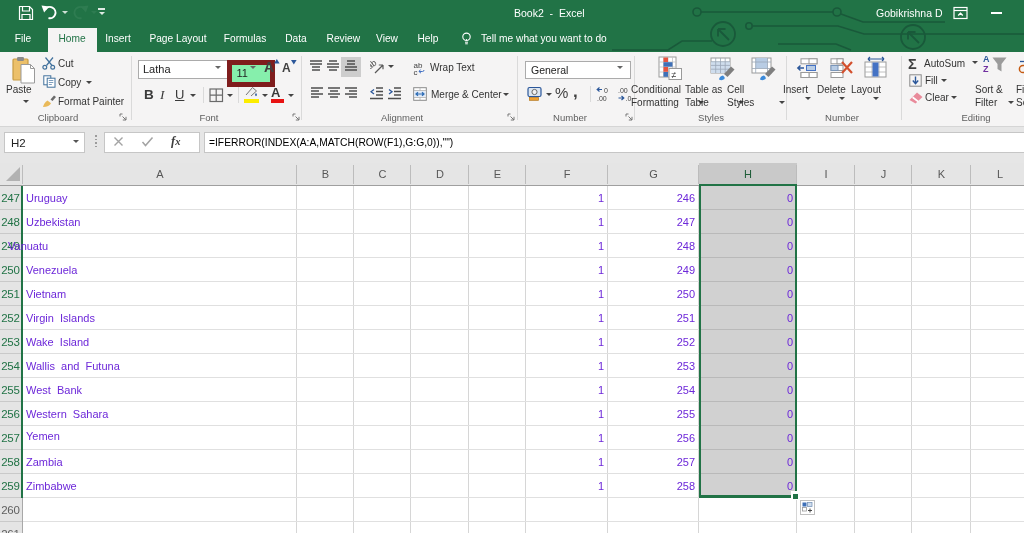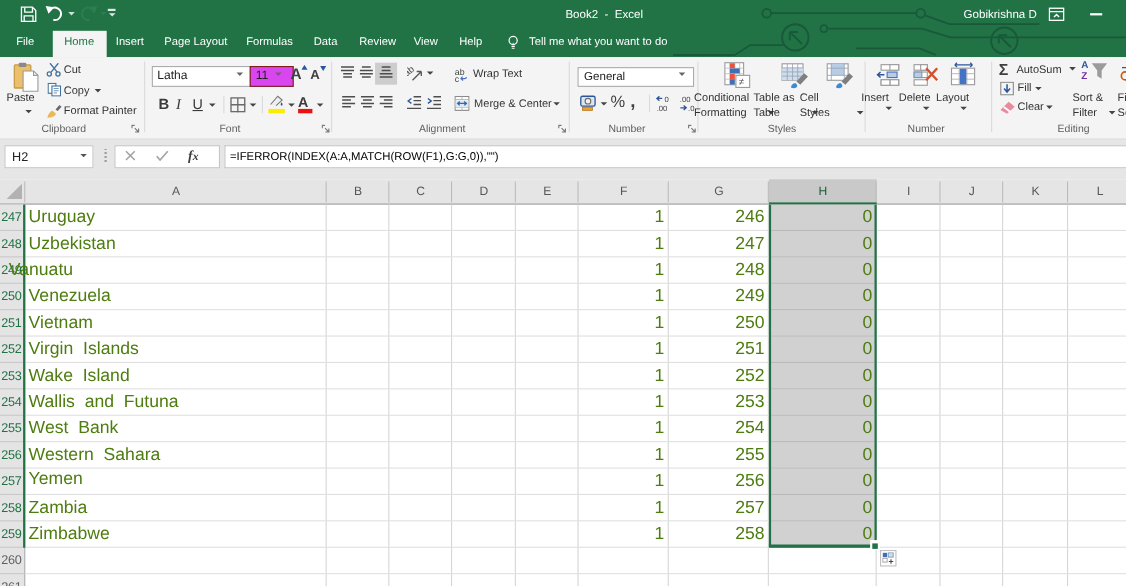--- a/index.html
+++ b/index.html
@@ -5,21 +5,21 @@
 .ab{position:absolute}
 .sep{position:absolute;width:1px;background:#dadada;top:56px;height:64px}
 .lbl{position:absolute;top:112px;font-size:9.5px;color:#5e5e5e;text-align:center;white-space:nowrap}
 .car{position:absolute;width:0;height:0;border:3px solid transparent;border-top:3.5px solid #444;border-bottom:none}
 .carw{position:absolute;width:0;height:0;border:3px solid transparent;border-top:3.5px solid #cfe0d5;border-bottom:none}
 .rtx{font-size:10px;color:#333;white-space:nowrap}
 .ctx{position:absolute;font-size:10px;color:#333;text-align:left;white-space:nowrap}
 .vline{position:absolute;width:1px;background:#d6d6d6}
 .hline{position:absolute;height:1px;background:#e0e0e0}
 .hnum{position:absolute;left:0;width:19.5px;text-align:right;font-size:11.5px;height:24px;line-height:24px;letter-spacing:-0.3px}
-.cell{position:absolute;font-size:16px;color:#4d7c0f;height:24px;line-height:24.5px;white-space:pre}
+.cell{position:absolute;font-size:11px;color:#6d28d9;height:24px;line-height:24.5px;white-space:pre}
 .num{text-align:right}
 .hl{position:absolute;font-size:11px;color:#575757;text-align:center;top:163px;height:22px;line-height:23px}
 </style></head>
 <body>
 <div class="ab" style="left:0;top:0;width:1024px;height:52px;background:#217346"></div>
 <svg class="ab" style="left:520px;top:0" width="504" height="80" viewBox="0 0 504 80">
  <g fill="none" stroke="#19593a" stroke-width="1.6">
   <circle cx="177" cy="12" r="4"></circle>
   <path d="M181 12 H313"></path>
       <circle cx="317" cy="12" r="4"></circle>
@@ -106,21 +106,21 @@
  <path d="M1 13 q1 -4.5 4.5 -6.5 l3.5 2.8 q-1.5 3.5 -8 3.7 z" fill="#e9b959"></path>
 </svg>
 <div class="ab rtx" style="left:58px;top:96px">Format Painter</div>
 <div class="lbl" style="left:18px;width:80px">Clipboard</div>
 <svg class="ab" style="left:119px;top:113px" width="9" height="9" viewBox="0 0 9 9" fill="none" stroke="#777" stroke-width="1">
  <path d="M1 3.5 V1 h2.5 M3.5 3.5 L7 7 M7 3.8 V7 H3.8"></path>
 </svg>
 <div class="sep" style="left:131px"></div>
 <div class="ab" style="left:138px;top:59.5px;width:86px;height:17px;background:#fff;border:1px solid #ababab;font-size:11px;color:#222;line-height:17px;padding-left:4px">Latha</div>
 <div class="car" style="left:215px;top:66px;border-top-color:#666"></div>
-<div class="ab" style="left:226.5px;top:59.5px;width:33px;height:17px;background:#d946ef;border:1px solid #7f1d1d;font-size:11px;color:#222;line-height:17px;padding-left:5px">11</div>
+<div class="ab" style="left:226.5px;top:59.5px;width:33px;height:17px;background:#86efac;border:5px solid #7f1d1d;font-size:11px;color:#222;line-height:17px;padding-left:5px">11</div>
 <div class="car" style="left:250px;top:66px;border-top-color:#666"></div>
 <div class="ab" style="left:264px;top:59px;font-size:14px;font-weight:bold;color:#404040">A</div>
 <svg class="ab" style="left:274px;top:59px" width="6" height="5">
     <path d="M0 4.5 L2.8 0 L5.6 4.5" fill="#2b579a"></path>
   </svg>
 <div class="ab" style="left:282px;top:61px;font-size:12px;font-weight:bold;color:#404040">A</div>
 <svg class="ab" style="left:291px;top:60px" width="6" height="5">
     <path d="M0 0 L5.6 0 L2.8 4.5" fill="#2b579a"></path>
   </svg>
 <div class="ab" style="left:144px;top:87px;font-size:13.5px;font-weight:bold;color:#3a3a3a">B</div>

